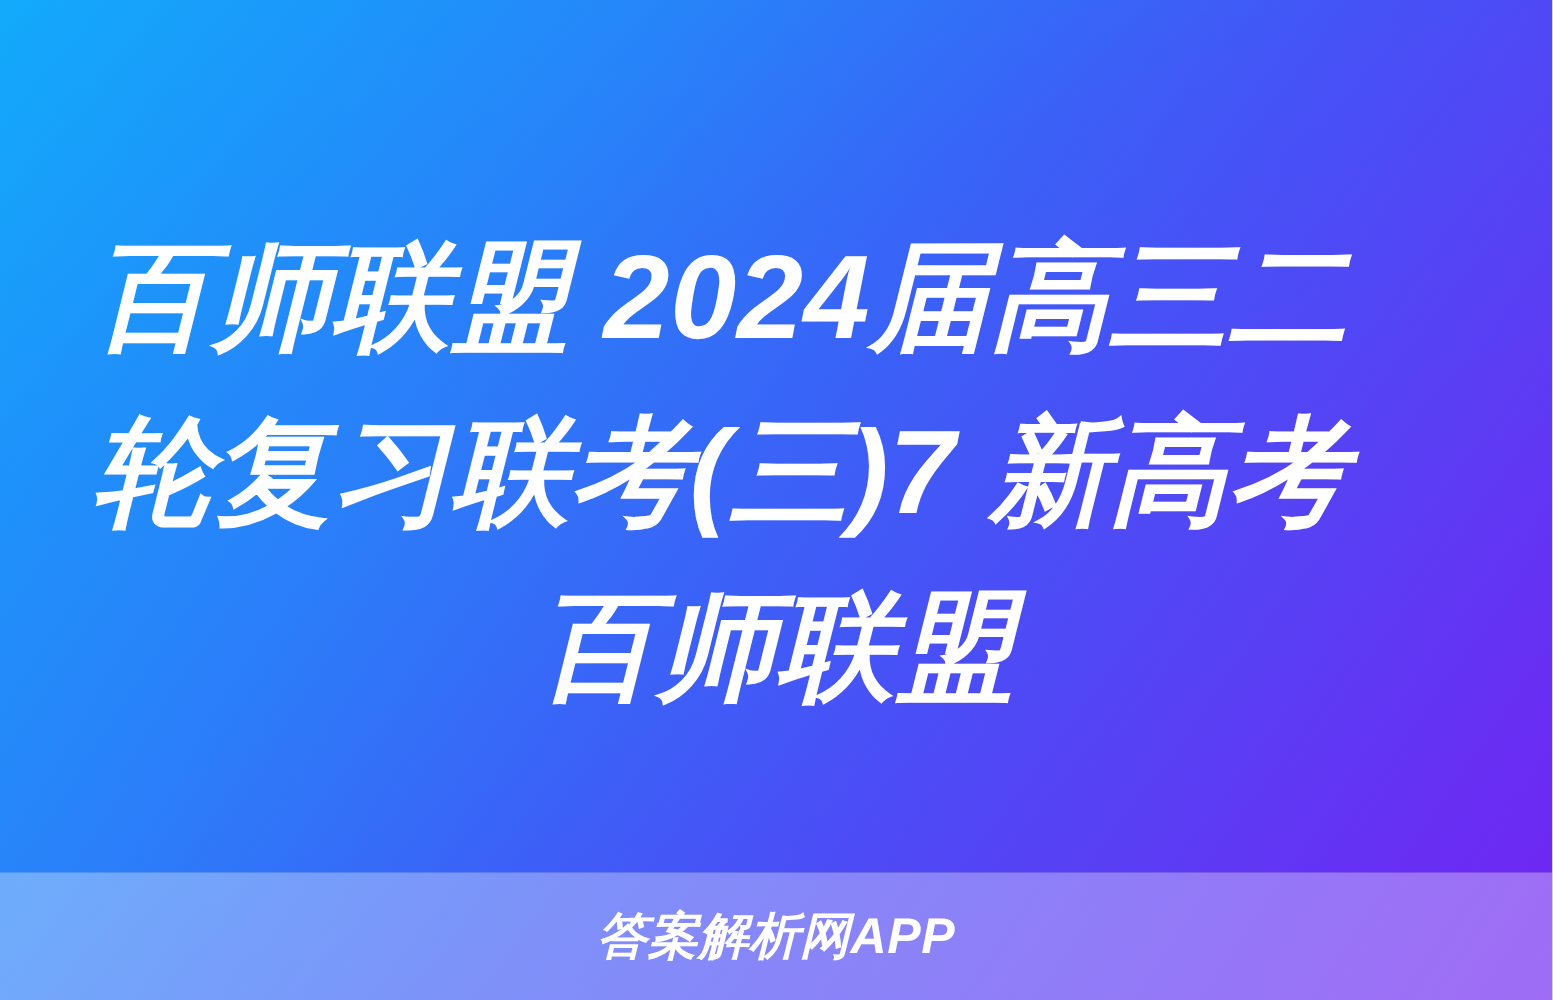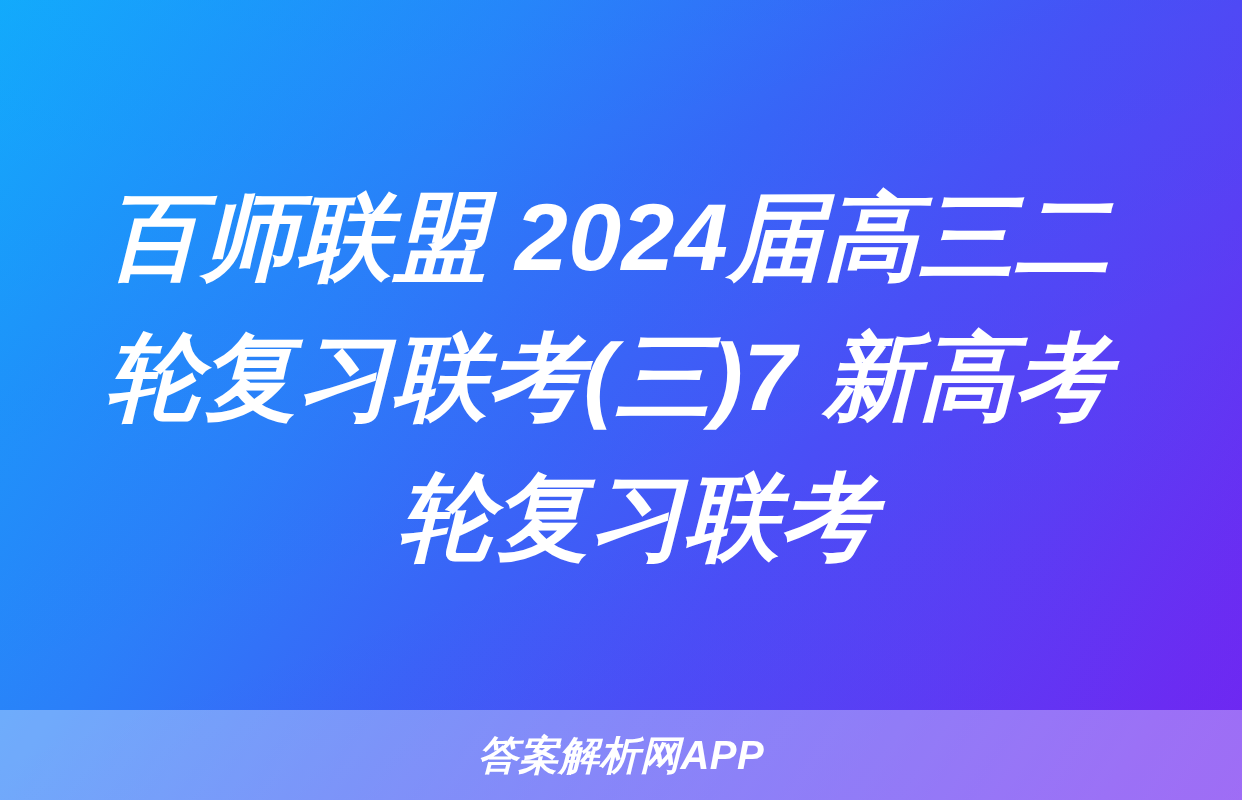--- a/index.html
+++ b/index.html
@@ -46,21 +46,20 @@
   
   .title-block {
     position: absolute;
     left: 0;
     right: 0;
     top: 168px;
     z-index: 2;
     text-align: center;
     padding: 0 60px;
     box-sizing: border-box;
-    margin-left: 32px;
   }
 
   .title-line {
     display: block;
     color: #ffffff;
     font-weight: 700;
     font-style: italic;
     font-size: 95px;
     line-height: 140px;
     letter-spacing: 0.5px;
@@ -76,21 +75,21 @@
   .title-line.line-3 {
     text-align: center;
   }
 
   
   .footer-band {
     position: absolute;
     left: 0;
     right: 0;
     bottom: 0;
-    height: 90px;
+    height: 102px;
     z-index: 3;
     background: rgba(255, 255, 255, 0.33);
     display: flex;
     align-items: center;
     justify-content: center;
   }
 
   .footer-label {
     color: #ffffff;
     font-weight: 700;
@@ -102,20 +101,20 @@
   }
 </style>
 </head>
 <body>
 
 <div class="cover-card">
 
   <div class="title-block">
     <span class="title-line line-1">百师联盟 2024届高三二</span>
     <span class="title-line line-2">轮复习联考(三)7 新高考</span>
-    <span class="title-line line-3">轮复习联考</span>
+    <span class="title-line line-3">百师联盟</span>
   </div>
 
   <div class="footer-band">
     <span class="footer-label">答案解析网APP</span>
   </div>
 
 </div>
 
 </body></html>

